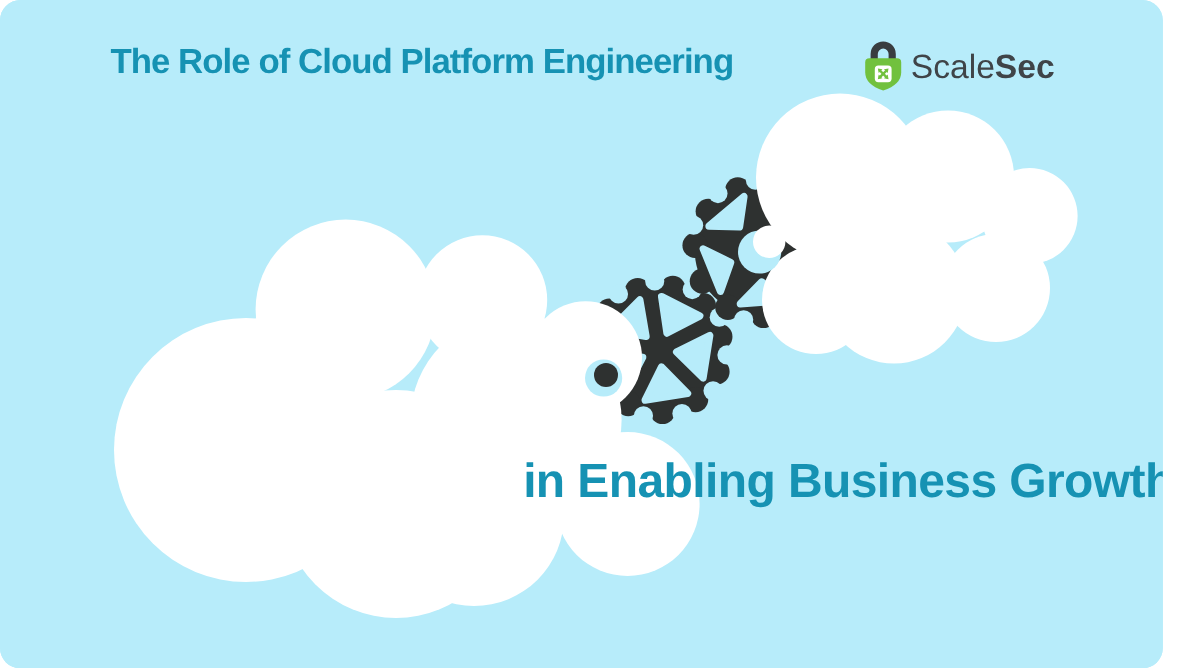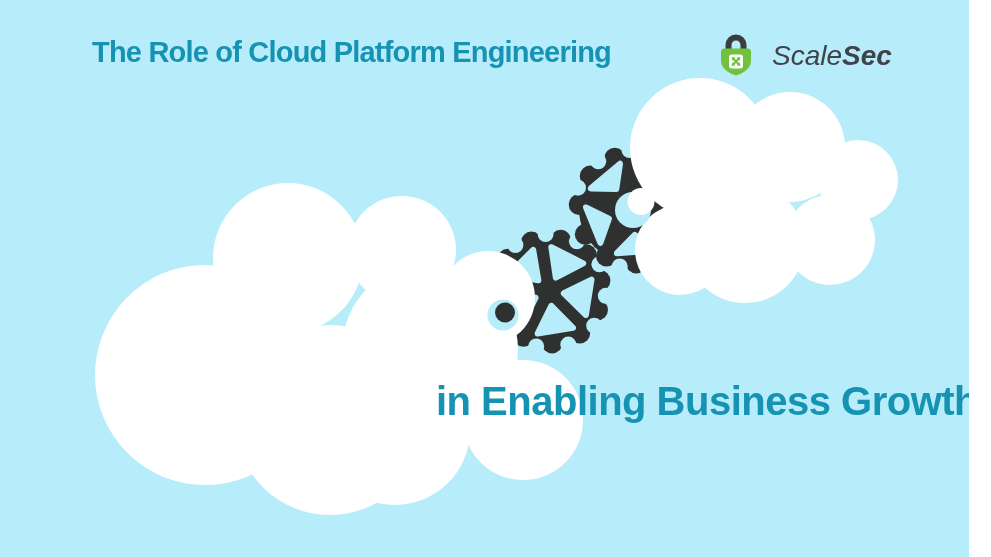--- a/index.html
+++ b/index.html
@@ -2,37 +2,38 @@
 <html><head>
 <meta charset="utf-8">
 <style>
   html,body{margin:0;padding:0;}
   .canvas{
     position:relative;
     width:969px;height:557px;
     overflow:hidden;
     font-family:"Liberation Sans", sans-serif;
     background:#b7ecfa;
+    border-radius:17px;
   }
   .illustration{position:absolute;inset:0;}
   .illustration svg{display:block;}
   .title{
     position:absolute;left:92px;top:36px;margin:0;
     font-size:29px;font-weight:bold;letter-spacing:-0.8px;
     white-space:nowrap;
   }
   .subtitle{
     position:absolute;left:707px;top:379px;margin:0;
     transform:translateX(-50%);
     font-size:40px;font-weight:bold;letter-spacing:-0.5px;
     white-space:nowrap;
   }
   .logo{
     position:absolute;left:716px;top:30px;
-    display:flex;align-items:center;gap:16px;font-style:italic;
+    display:flex;align-items:center;gap:3px;
   }
   .brand{font-size:28px;letter-spacing:0;white-space:nowrap;}
   .brand .bold{font-weight:bold;}
 </style>
 </head>
 <body>
 
 <div class="canvas">
 
   <div class="illustration" id="illustration">

